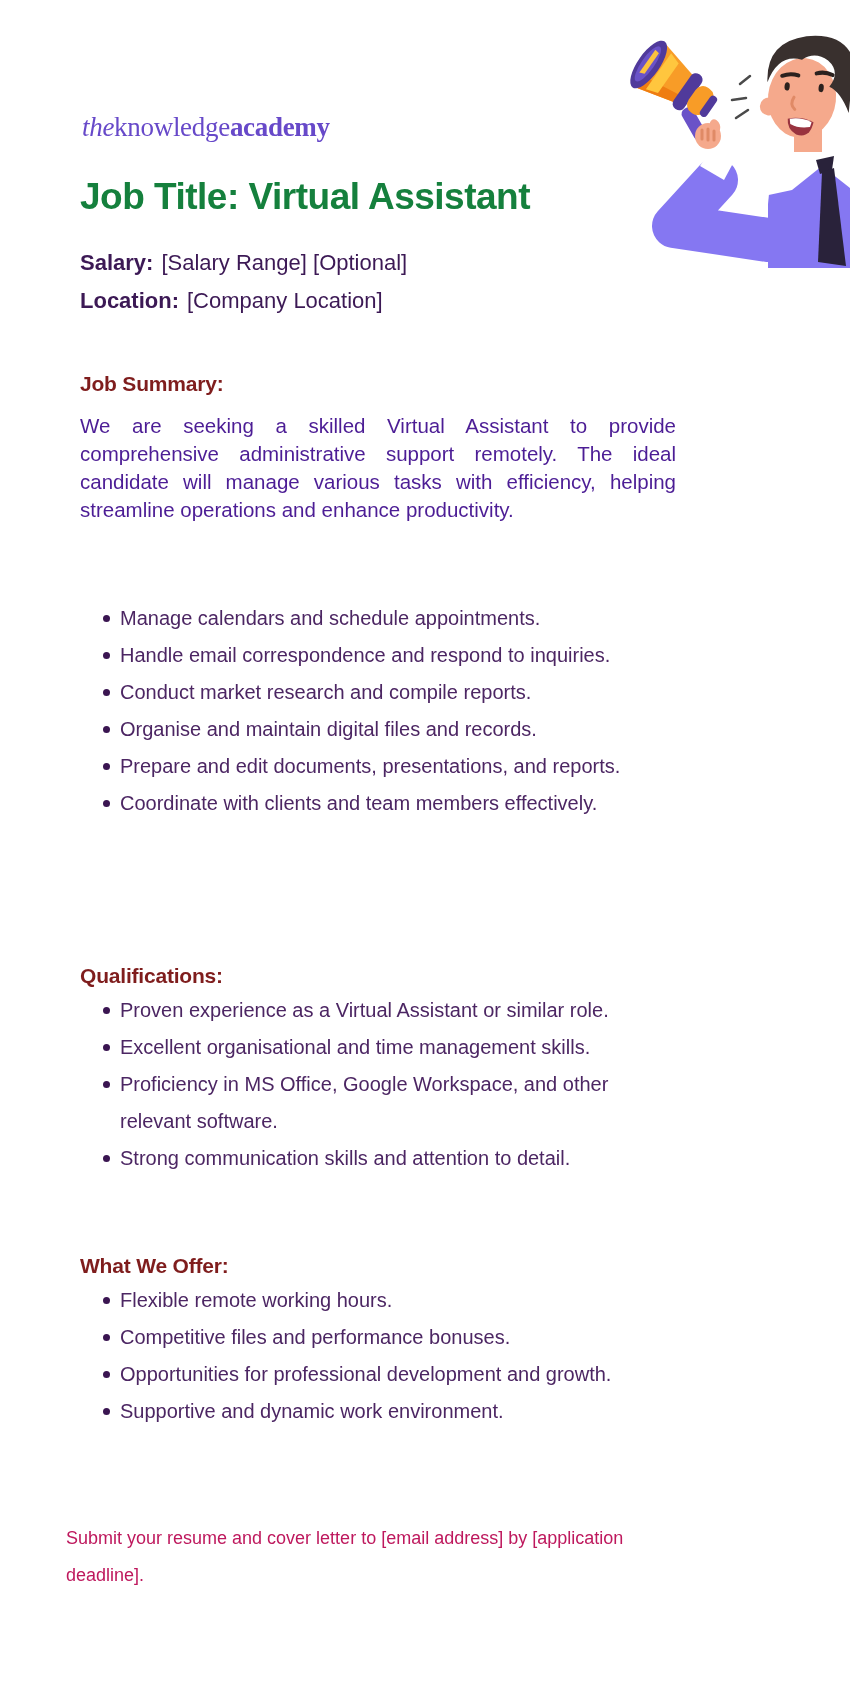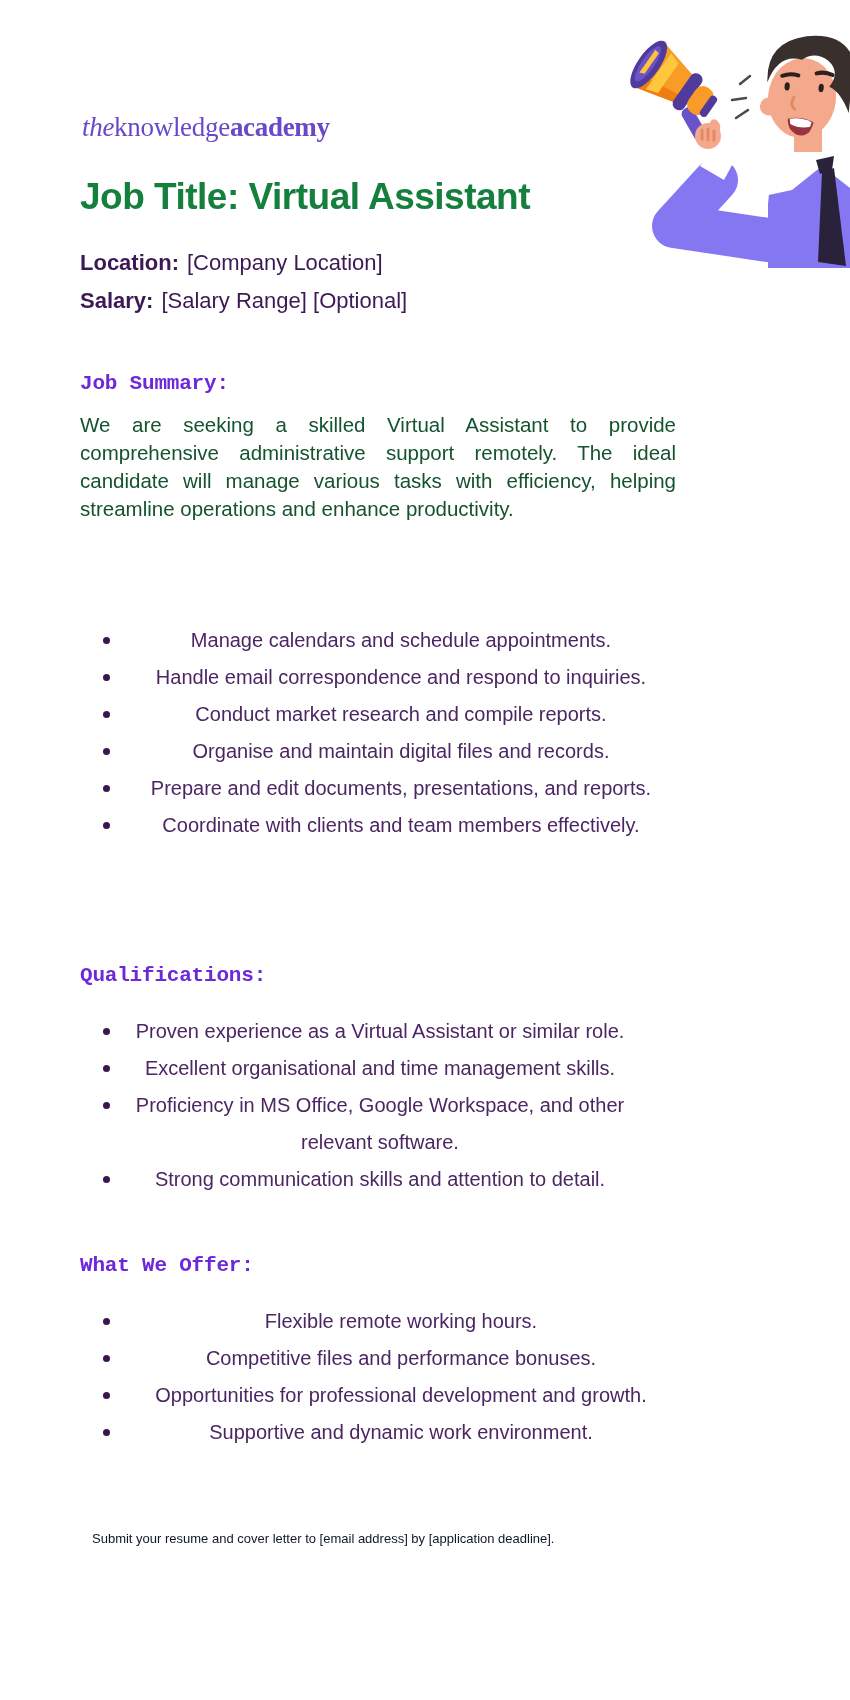--- a/index.html
+++ b/index.html
@@ -43,67 +43,65 @@
     line-height:38px;
     color:#3c1955;
   }
   .meta-label { font-weight:700; margin-right:8px; }
 
   
   .sec { left:80px; }
   .sec h2 {
     font-size:21px;
     font-weight:700;
-    color:#6d28d9;
+    color:#7f1d1d;
     letter-spacing:-0.2px;
-    font-family:Liberation Mono, monospace;
   }
   .sec-summary { top:372px; }
   .sec-summary p {
     margin-top:16px;
     width:596px;
     font-size:20.5px;
     line-height:28px;
     text-align:justify;
-    color:#14532d;
+    color:#4c1d95;
   }
   .sec-kr  { top:596px; }
   .sec-q   { top:964px; }
   .sec-off { top:1254px; }
 
   .sec ul {
     list-style:none;
-    margin-top:26px;
+    margin-top:4px;
     width:602px;
-    text-align:center;
   }
   .sec-q ul { width:560px; }
   .sec li {
     position:relative;
     padding-left:40px;
     font-size:20px;
     line-height:37px;
     color:#4c2663;
   }
   .sec li::before {
     content:"";
     position:absolute;
     left:23px; top:15px;
     width:7px; height:7px;
     border-radius:50%;
     background:#3a1551;
   }
 
   
   .footer {
-    left:92px; top:1520px;
+    left:66px; top:1520px;
     width:618px;
-    font-size:13px;
+    font-size:18px;
     line-height:37px;
-    color:#0f172a;
+    color:#be185d;
   }
 
   
   .illo { top:28px; right:0; }
 </style>
 </head>
 <body>
 
 <div class="abs logo">
   <span class="lg-the">the</span><span class="lg-know">knowledge</span><span class="lg-acad">academy</span>
@@ -155,24 +153,24 @@
   <ellipse cx="97" cy="98" rx="5" ry="7" fill="#f5a98c" transform="rotate(-20 97 98)"></ellipse>
   <path d="M 84,102 v 9 M 90,101 v 11 M 96,103 v 9" stroke="#e08a66" stroke-width="3" stroke-linecap="round"></path>
 
   <path d="M 118,90 L 130,82 M 114,72 L 128,70 M 122,56 L 132,48" stroke="#4a4a4a" stroke-width="2.5" stroke-linecap="round"></path>
 </svg>
 
 <h1 class="abs title">Job Title: Virtual Assistant</h1>
 
 <div class="abs meta">
   <div class="meta-row">
-    <span class="meta-label">Location:</span><span class="meta-value">[Company Location]</span>
+    <span class="meta-label">Salary:</span><span class="meta-value">[Salary Range] [Optional]</span>
   </div>
   <div class="meta-row">
-    <span class="meta-label">Salary:</span><span class="meta-value">[Salary Range] [Optional]</span>
+    <span class="meta-label">Location:</span><span class="meta-value">[Company Location]</span>
   </div>
 </div>
 
 <section class="abs sec sec-summary">
   <h2>Job Summary:</h2>
   <p>We are seeking a skilled Virtual Assistant to provide comprehensive administrative support remotely. The ideal candidate will manage various tasks with efficiency, helping streamline operations and enhance productivity.</p>
 </section>
 
 <section class="abs sec sec-kr">
   <ul>

